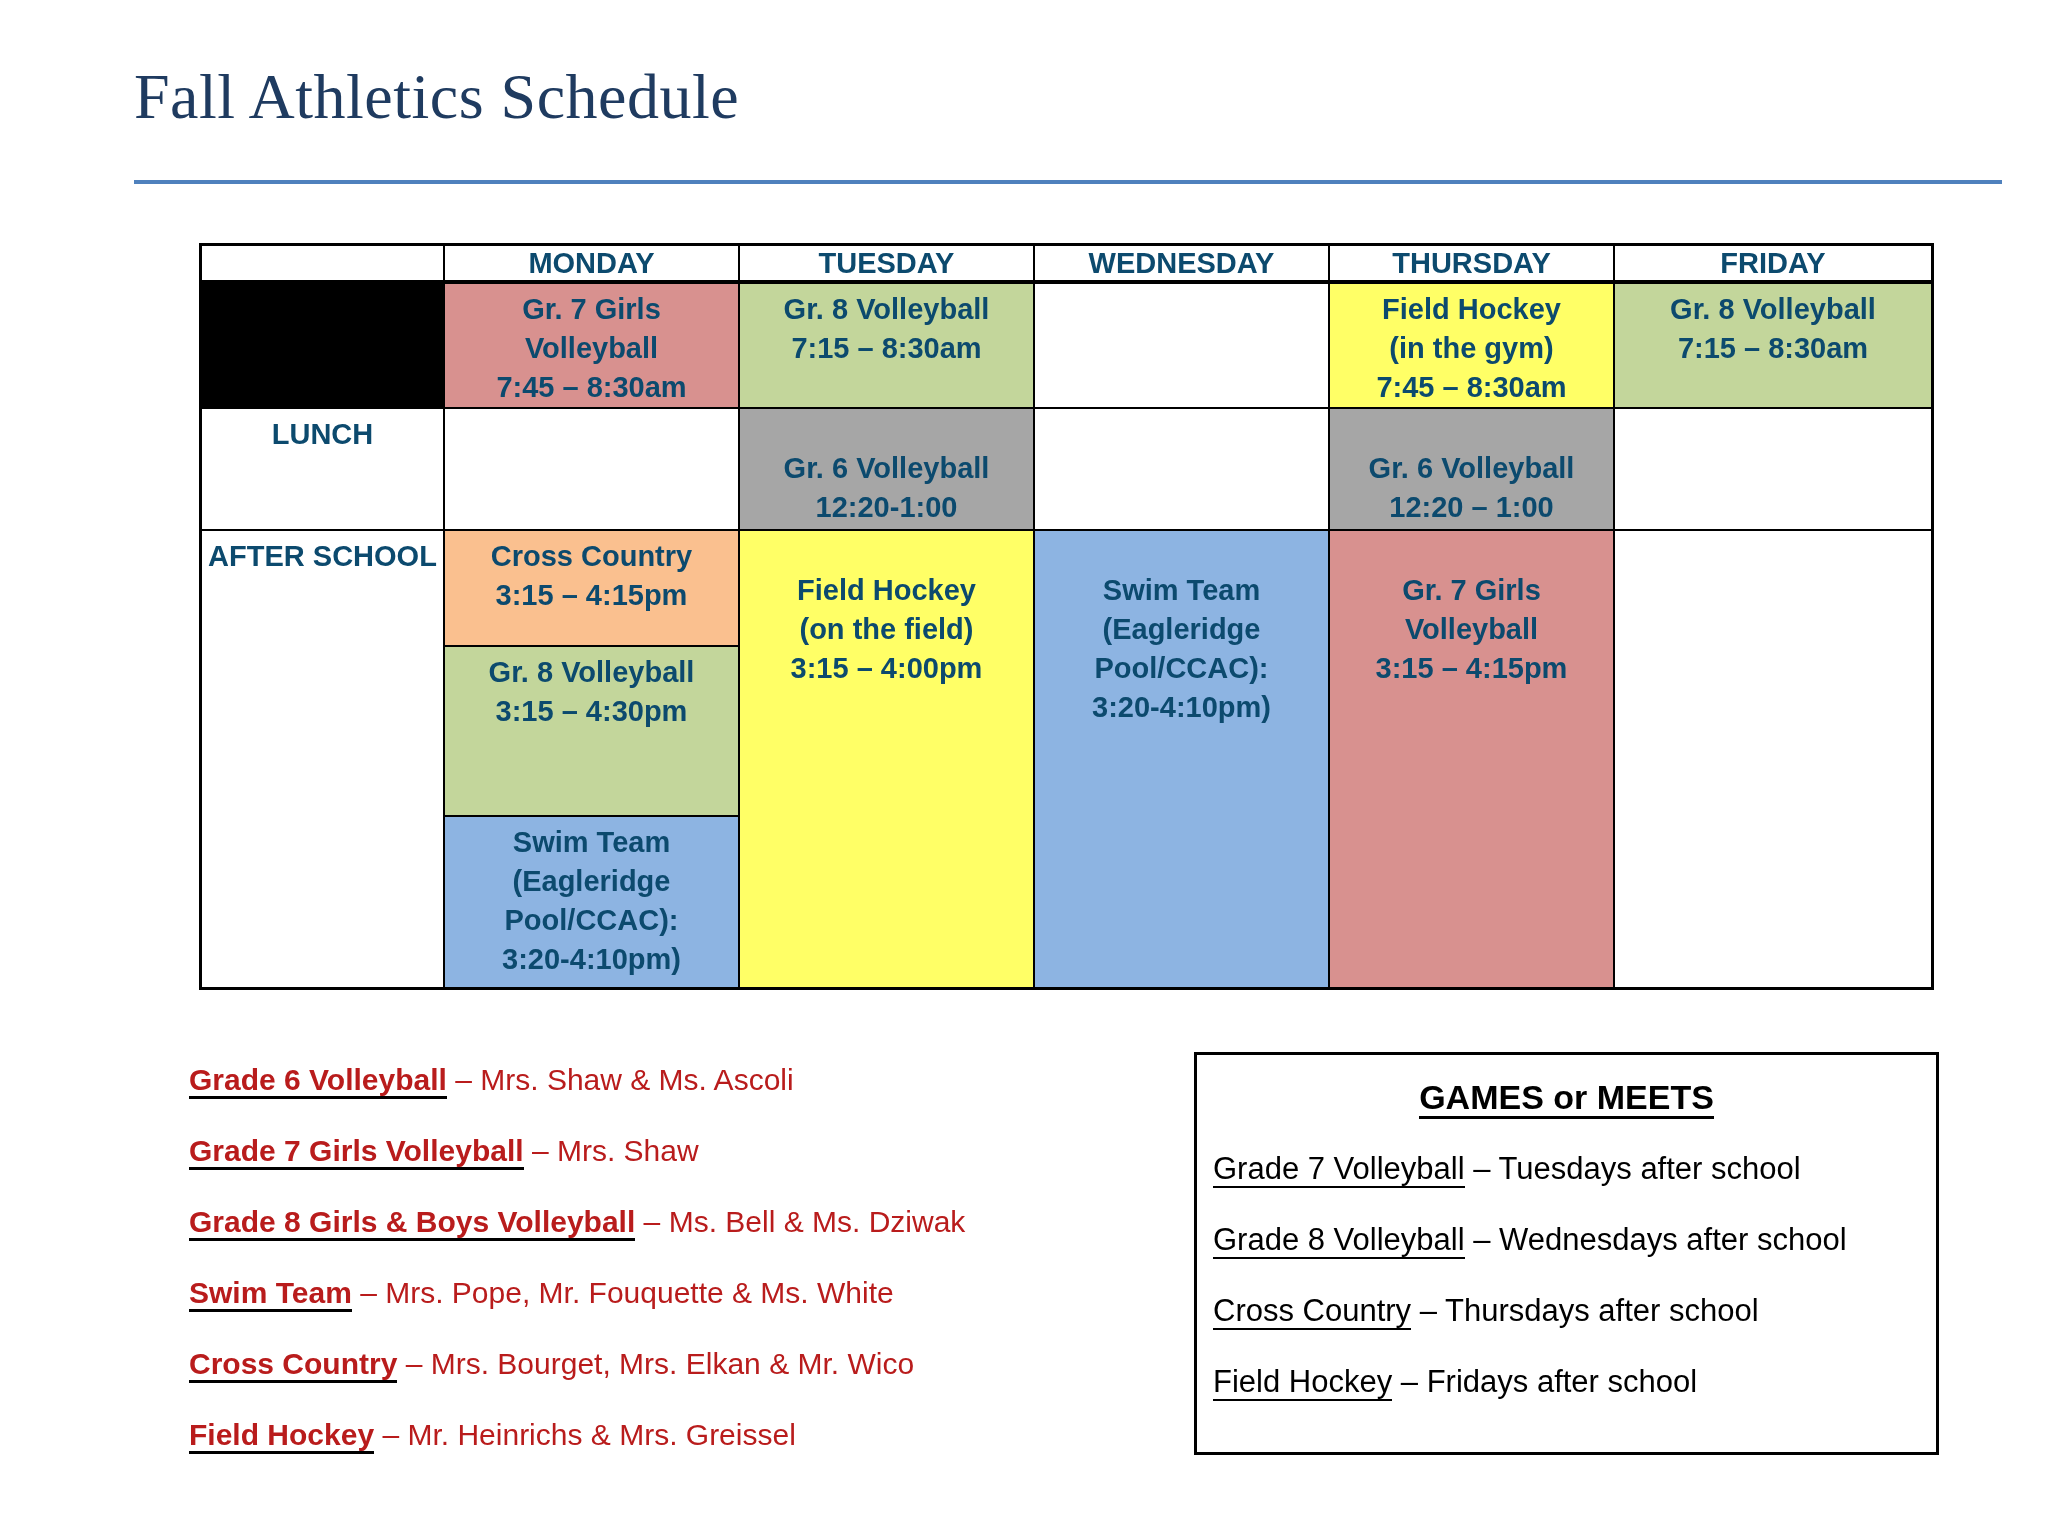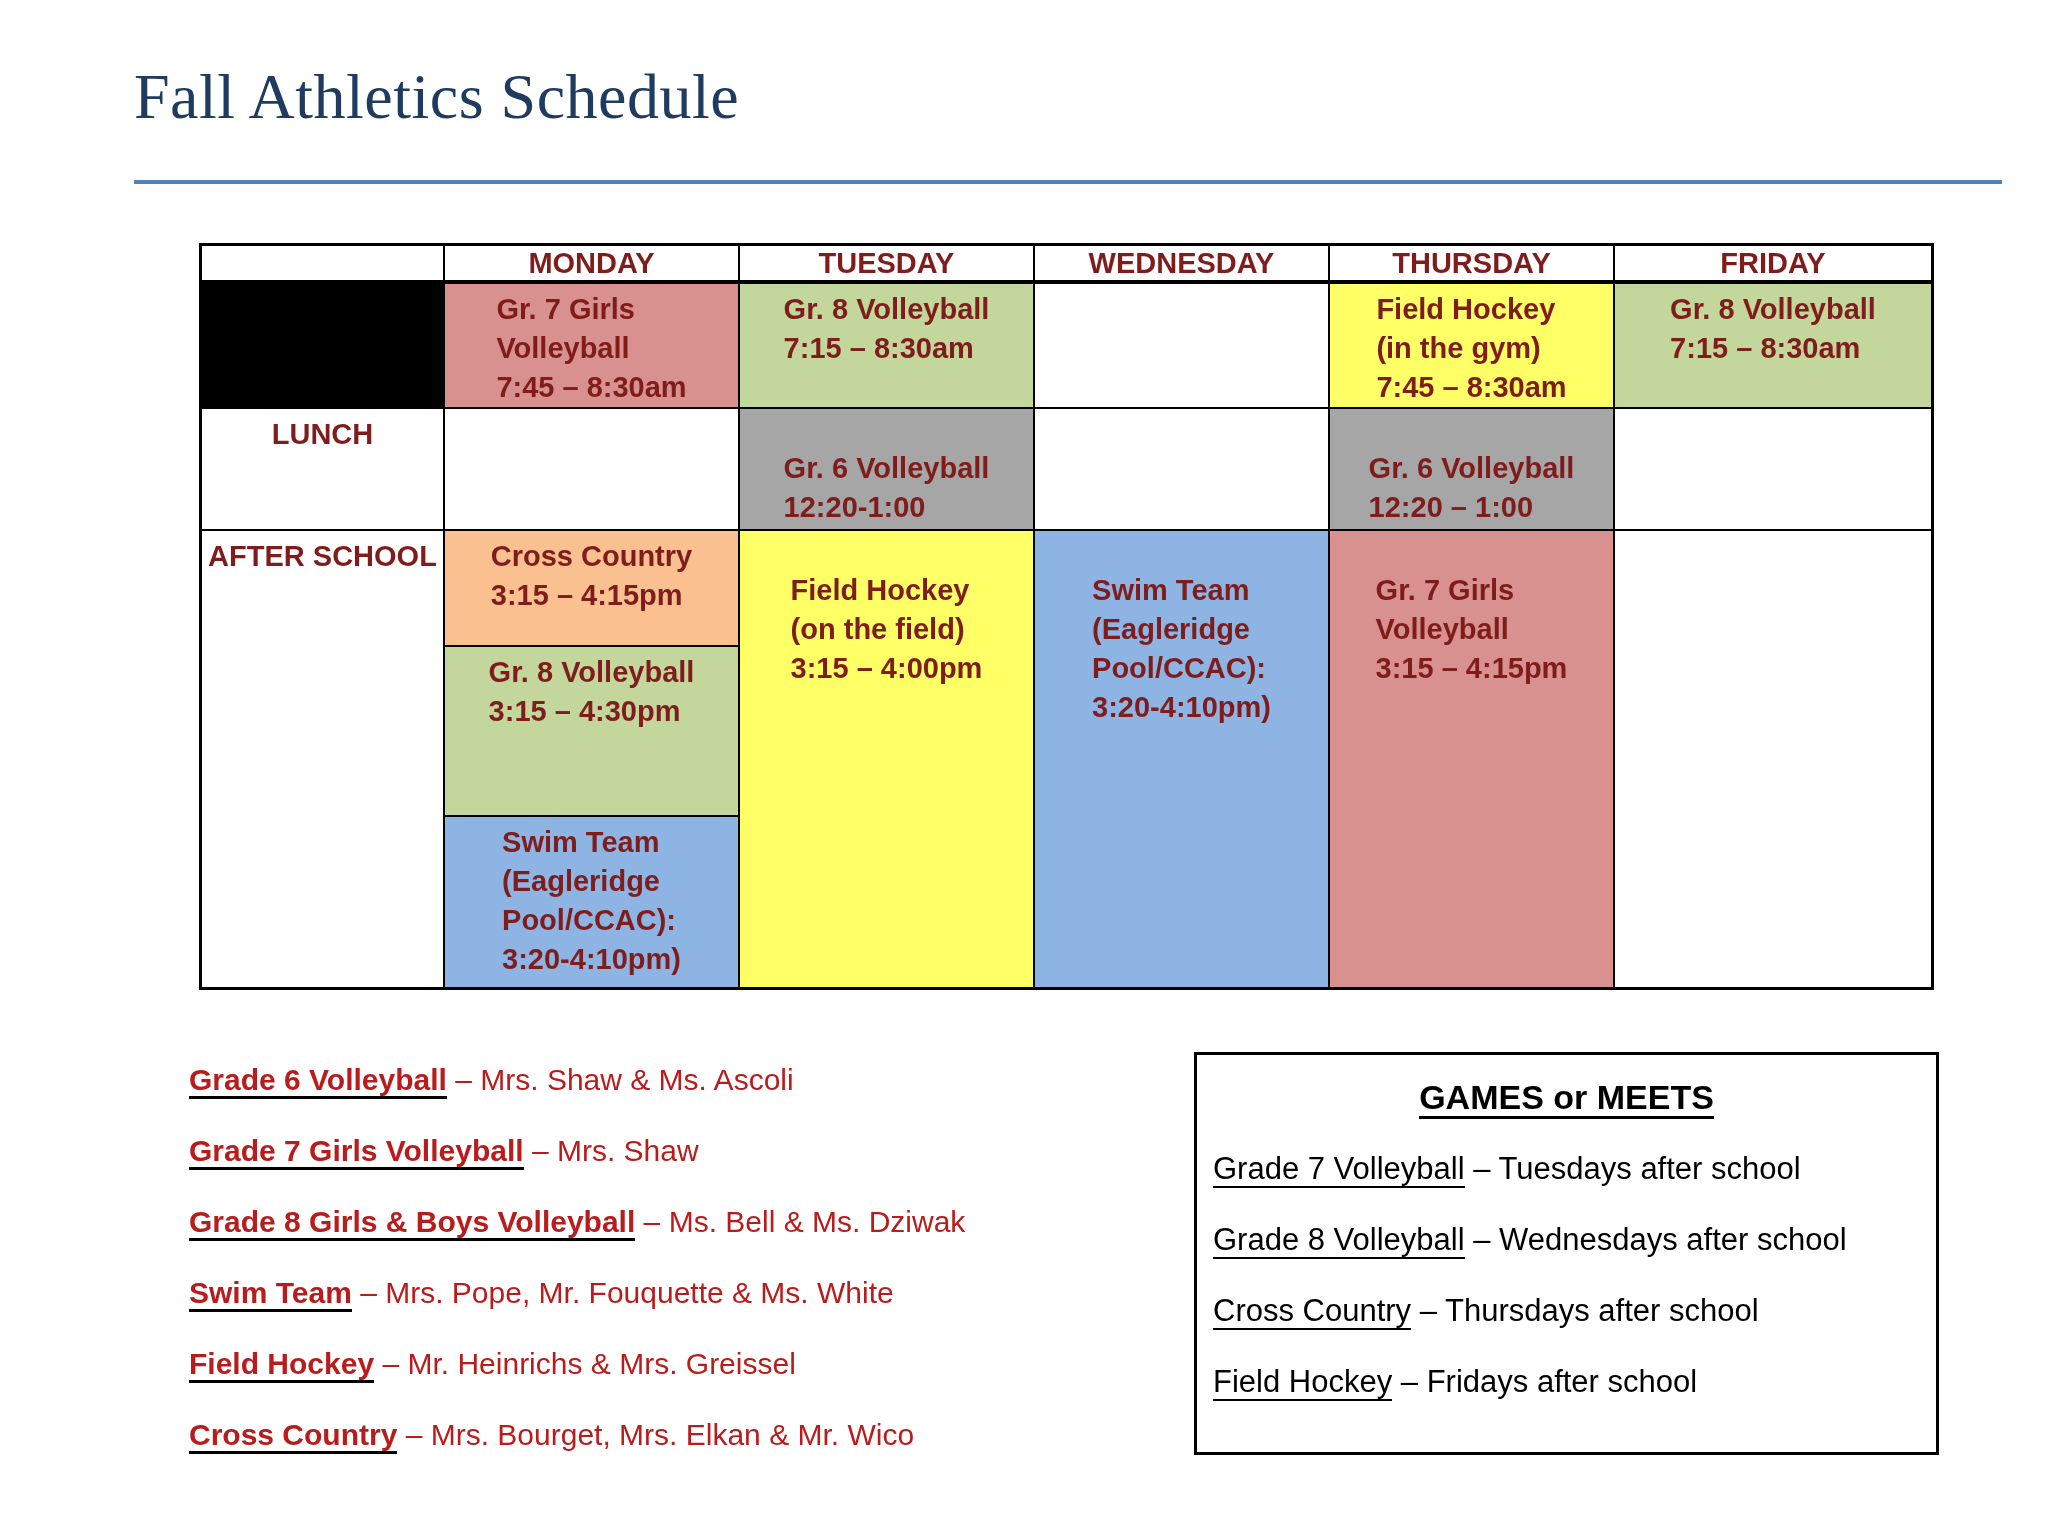--- a/index.html
+++ b/index.html
@@ -21,22 +21,22 @@
   .sched {
     position:absolute; left:155px; top:243px; width:1735px; height:747px;
     display:grid; box-sizing:border-box;
     grid-template-columns:241px 293px 293px 293px 283px 1fr;
     grid-template-rows:36px 123px 120px 114px 168px 1fr;
     gap:2px; background:#000; border:3px solid #000;
   }
   .cell {
     background:#fff; box-sizing:border-box;
     display:flex; flex-direction:column; align-items:center;
-    text-align:left; white-space:pre-line;
-    font-weight:700; font-size:29px; line-height:39px; color:#7f1d1d;
+    text-align:center; white-space:pre-line;
+    font-weight:700; font-size:29px; line-height:39px; color:#0c4a6e;
     padding-top:6px;
   }
   .hdr { padding-top:0; justify-content:center; line-height:32px; border-bottom:2px solid #000; }
   .pt40 { padding-top:40px; }
   .bg-red    { background:#d8918f; }
   .bg-green  { background:#c3d69b; }
   .bg-gray   { background:#a6a6a6; }
   .bg-yellow { background:#ffff66; }
   .bg-orange { background:#fac08f; }
   .bg-blue   { background:#8db4e2; }
@@ -119,22 +119,22 @@
 Volleyball
 3:15 – 4:15pm</div>
     <div class="cell gc6 gr46"></div>
   </div>
 
   <div class="coaches">
     <div class="coach-item"><span class="sport-b">Grade 6 Volleyball</span><span> – Mrs. Shaw &amp; Ms. Ascoli</span></div>
     <div class="coach-item"><span class="sport-b">Grade 7 Girls Volleyball</span><span> – Mrs. Shaw</span></div>
     <div class="coach-item"><span class="sport-b">Grade 8 Girls &amp; Boys Volleyball</span><span> – Ms. Bell &amp; Ms. Dziwak</span></div>
     <div class="coach-item"><span class="sport-b">Swim Team</span><span> – Mrs. Pope, Mr. Fouquette &amp; Ms. White</span></div>
+    <div class="coach-item"><span class="sport-b">Cross Country</span><span> – Mrs. Bourget, Mrs. Elkan &amp; Mr. Wico</span></div>
     <div class="coach-item"><span class="sport-b">Field Hockey</span><span> – Mr. Heinrichs &amp; Mrs. Greissel</span></div>
-    <div class="coach-item"><span class="sport-b">Cross Country</span><span> – Mrs. Bourget, Mrs. Elkan &amp; Mr. Wico</span></div>
   </div>
 
   <div class="games">
     <div class="games-title"><span class="u3">GAMES or MEETS</span></div>
     <div class="game-item"><span class="u2">Grade 7 Volleyball</span><span> – Tuesdays after school</span></div>
     <div class="game-item"><span class="u2">Grade 8 Volleyball</span><span> – Wednesdays after school</span></div>
     <div class="game-item"><span class="u2">Cross Country</span><span> – Thursdays after school</span></div>
     <div class="game-item"><span class="u2">Field Hockey</span><span> – Fridays after school</span></div>
   </div>
 

